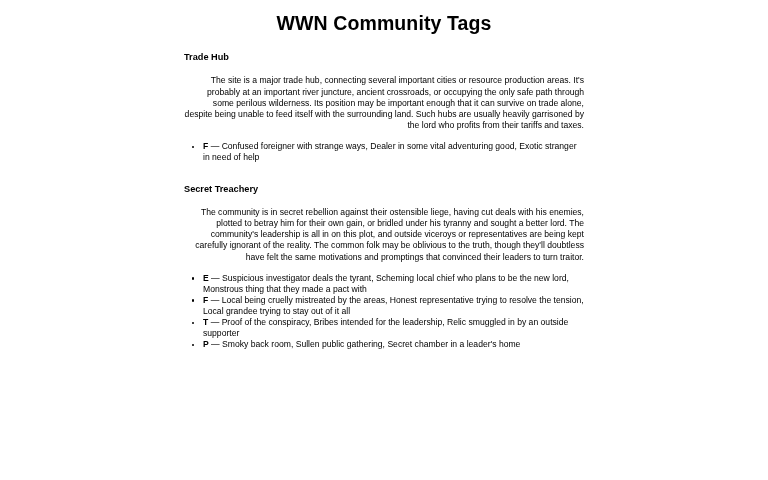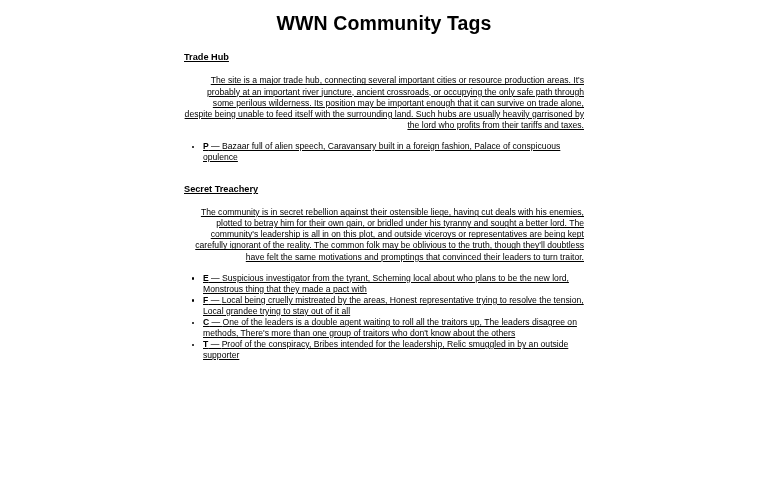--- a/index.html
+++ b/index.html
@@ -32,21 +32,20 @@
     font-weight: bold;
     text-align: center;
     margin: 0;
     padding-top: 12px;
     letter-spacing: 0.1px;
     line-height: 1.15;
     color: #000;
   }
   .section {
     margin-top: 12px;
-    text-decoration: underline;
   }
   .section-heading {
     font-size: 9.2px;
     font-weight: bold;
     margin: 0;
     line-height: 1.2;
     color: #000;
   }
   .section-1 .section-heading { margin-top: 18px; }
   .section-2 .section-heading { margin-top: 21px; }
@@ -95,38 +94,38 @@
 <div class="page">
   <div class="content">
 
     <h1 class="doc-title">WWN Community Tags</h1>
 
     <div class="section section-1">
       <h2 class="section-heading">Trade Hub</h2>
       <p class="para">The site is a major trade hub, connecting several important cities or resource production areas. It's probably at an important river juncture, ancient crossroads, or occupying the only safe path through some perilous wilderness. Its position may be important enough that it can survive on trade alone, despite being unable to feed itself with the surrounding land. Such hubs are usually heavily garrisoned by the lord who profits from their tariffs and taxes.</p>
       <ul class="tag-list">
         <li>
-          <span class="tag-key">P</span><span class="tag-dash"> — </span><span>Bazaar full of alien speech, Caravansary built in a foreign fashion, Palace of conspicuous opulence</span>
+          <span class="tag-key">F</span><span class="tag-dash"> — </span><span>Confused foreigner with strange ways, Dealer in some vital adventuring good, Exotic stranger in need of help</span>
         </li>
       </ul>
     </div>
 
     <div class="section section-2">
       <h2 class="section-heading">Secret Treachery</h2>
       <p class="para">The community is in secret rebellion against their ostensible liege, having cut deals with his enemies, plotted to betray him for their own gain, or bridled under his tyranny and sought a better lord. The community's leadership is all in on this plot, and outside viceroys or representatives are being kept carefully ignorant of the reality. The common folk may be oblivious to the truth, though they'll doubtless have felt the same motivations and promptings that convinced their leaders to turn traitor.</p>
       <ul class="tag-list">
         <li>
-          <span class="tag-key">E</span><span class="tag-dash"> — </span><span>Suspicious investigator from the tyrant, Scheming local about who plans to be the new lord, Monstrous thing that they made a pact with</span>
+          <span class="tag-key">E</span><span class="tag-dash"> — </span><span>Suspicious investigator deals the tyrant, Scheming local chief who plans to be the new lord, Monstrous thing that they made a pact with</span>
         </li>
         <li>
           <span class="tag-key">F</span><span class="tag-dash"> — </span><span>Local being cruelly mistreated by the areas, Honest representative trying to resolve the tension, Local grandee trying to stay out of it all</span>
         </li>
         <li>
-          <span class="tag-key">C</span><span class="tag-dash"> — </span><span>One of the leaders is a double agent waiting to roll all the traitors up, The leaders disagree on methods, There's more than one group of traitors who don't know about the others</span>
+          <span class="tag-key">T</span><span class="tag-dash"> — </span><span>Proof of the conspiracy, Bribes intended for the leadership, Relic smuggled in by an outside supporter</span>
         </li>
         <li>
-          <span class="tag-key">T</span><span class="tag-dash"> — </span><span>Proof of the conspiracy, Bribes intended for the leadership, Relic smuggled in by an outside supporter</span>
+          <span class="tag-key">P</span><span class="tag-dash"> — </span><span>Smoky back room, Sullen public gathering, Secret chamber in a leader's home</span>
         </li>
       </ul>
     </div>
 
   </div>
 </div>
 
 </body></html>

